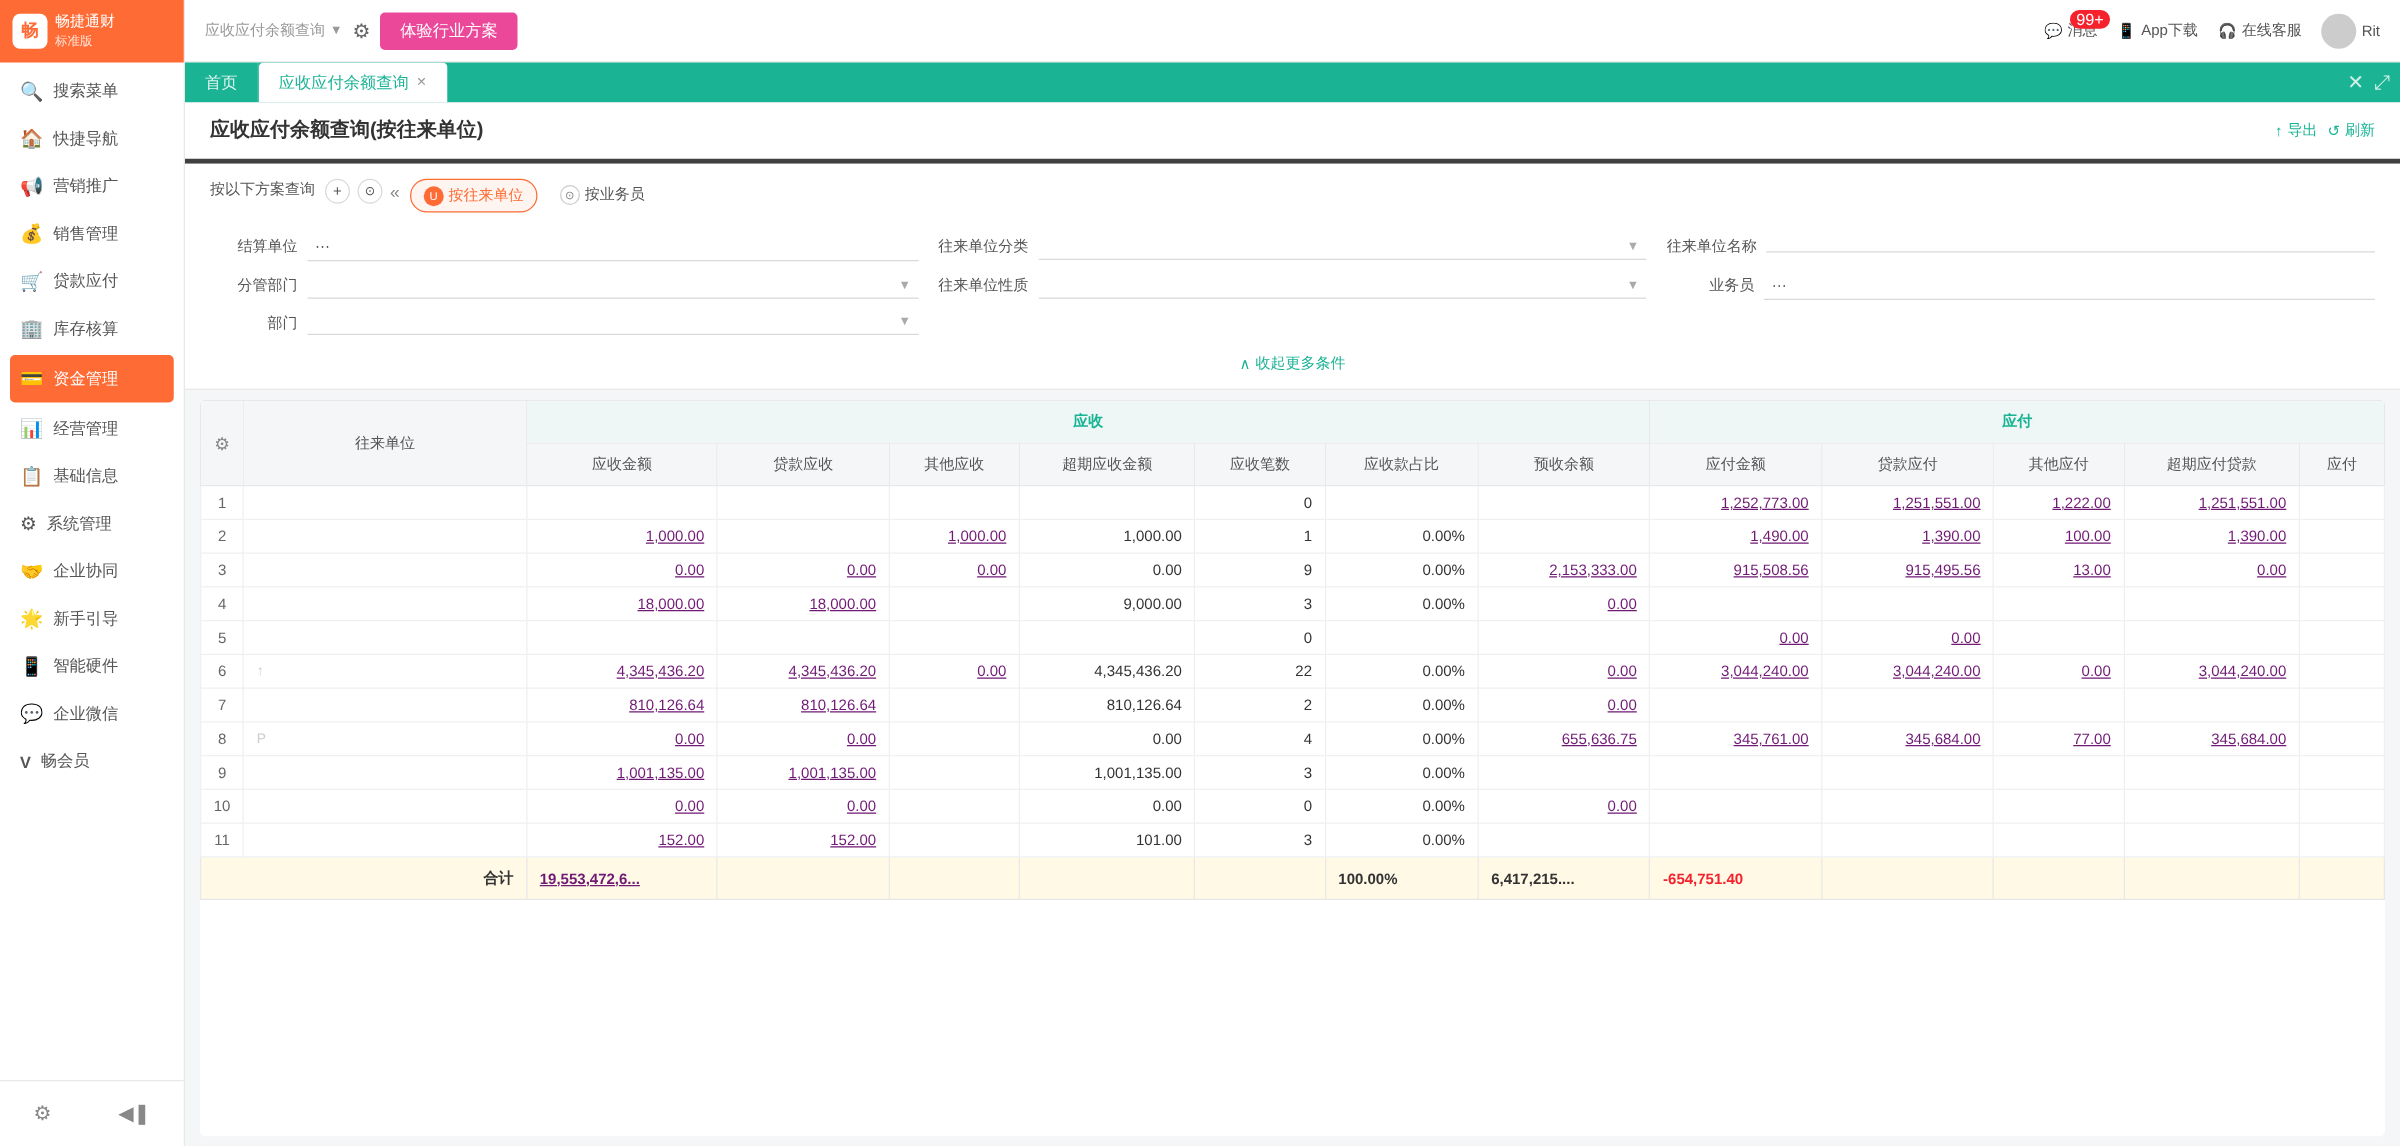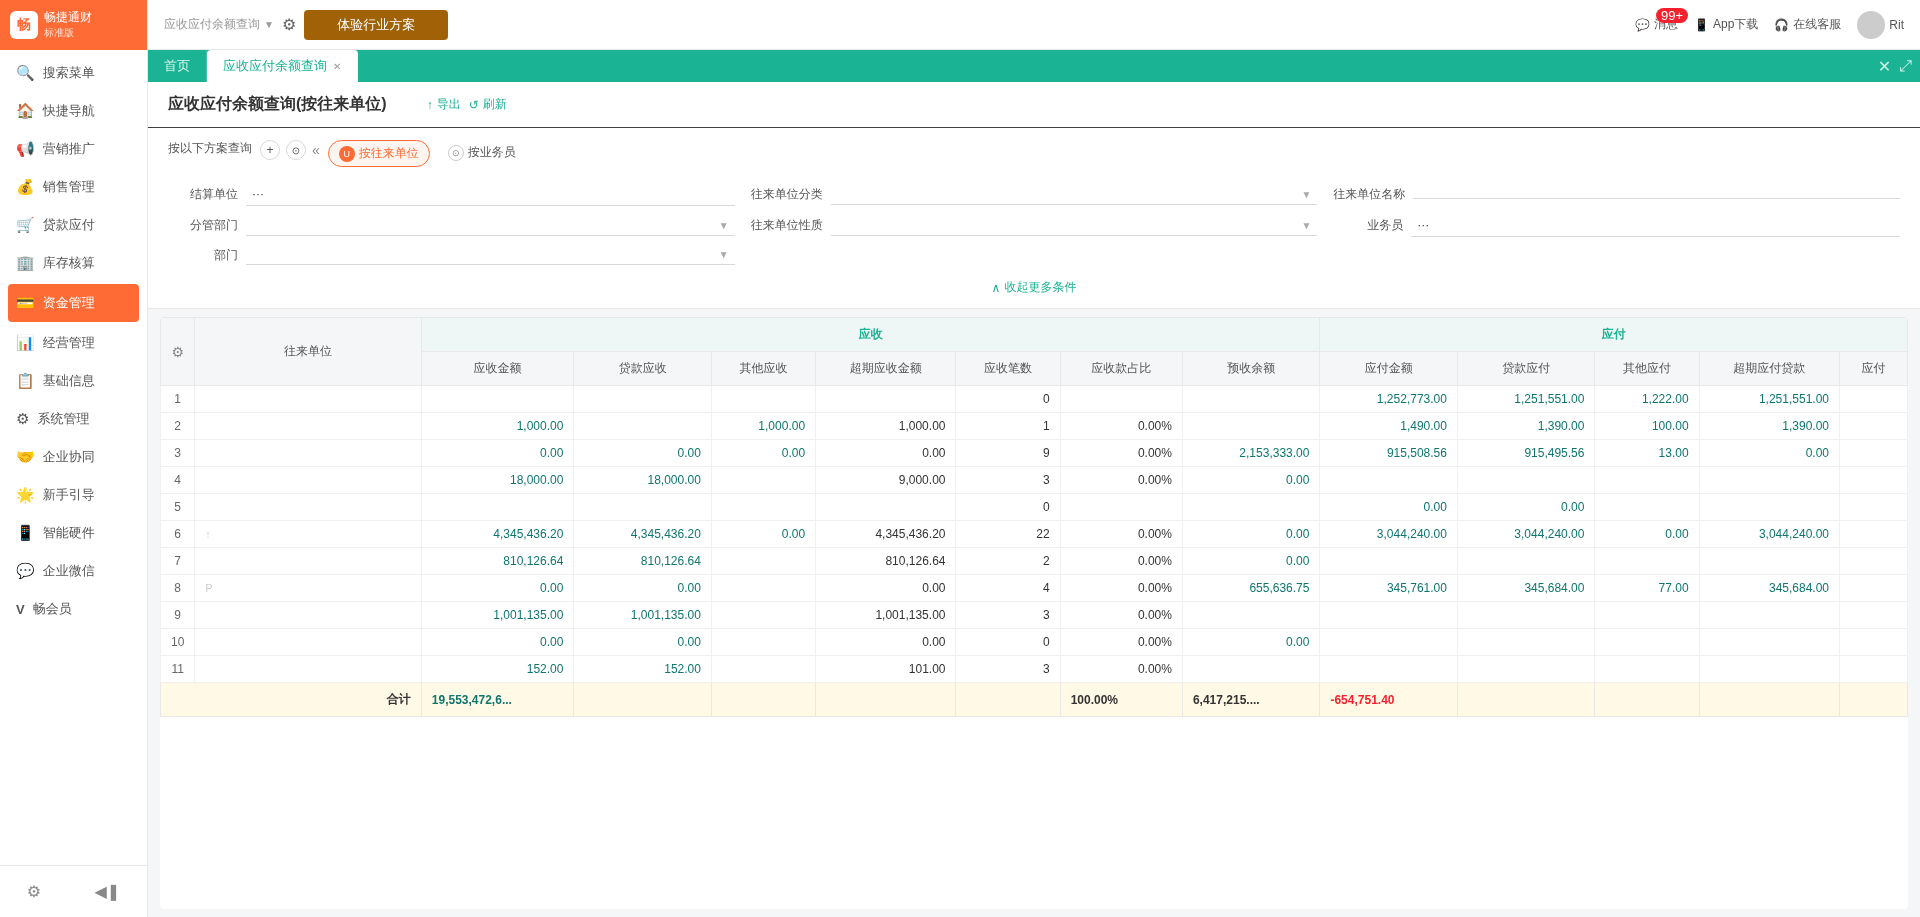--- a/index.html
+++ b/index.html
@@ -23,37 +23,37 @@
 
     
     .main { flex: 1; display: flex; flex-direction: column; overflow: hidden; }
 
     
     .topbar { height: 50px; background: #fff; border-bottom: 1px solid #e8e8e8; display: flex; align-items: center; padding: 0 16px; gap: 12px; }
     .topbar-breadcrumb { display: flex; align-items: center; gap: 8px; flex: 1; }
     .topbar-path { color: #999; font-size: 12px; display: flex; align-items: center; gap: 4px; }
     .topbar-chevron { color: #999; font-size: 10px; }
     .topbar-gear { color: #666; cursor: pointer; font-size: 16px; }
-    .topbar-btn-orange { background: #a16207; color: #fff; border: none; padding: 6px 33px; border-radius: 4px; cursor: pointer; font-size: 13px; }
+    .topbar-btn-orange { background: #ec4899; color: #fff; border: none; padding: 6px 16px; border-radius: 4px; cursor: pointer; font-size: 13px; }
     .topbar-right { display: flex; align-items: center; gap: 16px; margin-left: auto; }
     .topbar-badge-item { display: flex; align-items: center; gap: 4px; cursor: pointer; color: #555; font-size: 12px; position: relative; }
     .badge-red { background: #f5222d; color: #fff; border-radius: 10px; font-size: 13px; padding: 0 5px; position: absolute; top: -8px; right: -10px; }
     .topbar-avatar { width: 28px; height: 28px; border-radius: 50%; background: #ccc; display: flex; align-items: center; justify-content: center; font-size: 11px; color: #fff; }
     .topbar-username { color: #555; font-size: 12px; }
 
     
     .tab-bar { height: 32px; background: #1ab394; display: flex; align-items: stretch; }
     .tab-item { display: flex; align-items: center; padding: 0 16px; cursor: pointer; color: rgba(255,255,255,0.85); font-size: 13px; gap: 6px; border-right: 1px solid rgba(255,255,255,0.2); }
     .tab-item.active { background: #fff; color: #1ab394; border-radius: 4px 4px 0 0; }
     .tab-close { color: #999; font-size: 10px; cursor: pointer; }
     .tab-bar-right { margin-left: auto; display: flex; align-items: center; padding: 0 8px; gap: 8px; color: rgba(255,255,255,0.8); font-size: 16px; cursor: pointer; }
 
     
     .page-content { flex: 1; background: #f5f6f8; overflow: hidden; display: flex; flex-direction: column; }
-    .page-header { background: #fff; padding: 12px 20px; display: flex; align-items: center; border-bottom: 1px solid #404040; gap: 40px; }
+    .page-header { background: #fff; padding: 12px 20px; display: flex; align-items: center; justify-content: space-between; border-bottom: 4px solid #404040; gap: 40px; }
     .page-title { font-size: 16px; font-weight: 600; color: #333; }
     .page-header-actions { display: flex; gap: 8px; align-items: center; }
     .btn-export { display: flex; align-items: center; gap: 4px; color: #1ab394; font-size: 12px; cursor: pointer; }
     .btn-refresh { display: flex; align-items: center; gap: 4px; color: #1ab394; font-size: 12px; cursor: pointer; }
 
     
     .filter-area { background: #fff; padding: 12px 20px 8px; border-bottom: 1px solid #e8e8e8; }
     .filter-row-label { display: flex; align-items: flex-start; gap: 8px; margin-bottom: 8px; }
     .filter-label { font-size: 12px; color: #555; }
     .filter-add-btns { display: flex; gap: 6px; align-items: center; }
@@ -77,21 +77,21 @@
 
     
     .table-area { flex: 1; overflow: hidden; background: #fff; margin: 8px 12px; border-radius: 4px; display: flex; flex-direction: column; }
     .table-wrapper { flex: 1; overflow: auto; }
     table { width: 100%; border-collapse: collapse; font-size: 12px; }
     thead th { background: #f5f6f8; color: #555; font-weight: normal; padding: 8px 10px; border: 1px solid #e8e8e8; text-align: center; white-space: nowrap; position: sticky; top: 0; z-index: 2; }
     thead th.group-header { background: #eef7f5; color: #1ab394; font-weight: 600; }
     tbody td { padding: 6px 10px; border: 1px solid #f0f0f0; color: #333; text-align: right; white-space: nowrap; }
     tbody td.col-index { text-align: center; color: #666; }
     tbody td.col-name { text-align: left; color: #333; }
-    .link-text { color: #0f766e; cursor: pointer; }
+    .link-text { color: #701a75; text-decoration: underline; cursor: pointer; }
     .tfoot-row td { background: #fff9e6; font-weight: 600; padding: 8px 10px; border: 1px solid #e8e8e8; }
     .tfoot-row td.total-label { text-align: right; color: #333; }
     .settings-icon { color: #888; cursor: pointer; font-size: 14px; }
   </style>
 </head>
 <body>
 
 <div class="app-container">
 
   <div class="sidebar">

